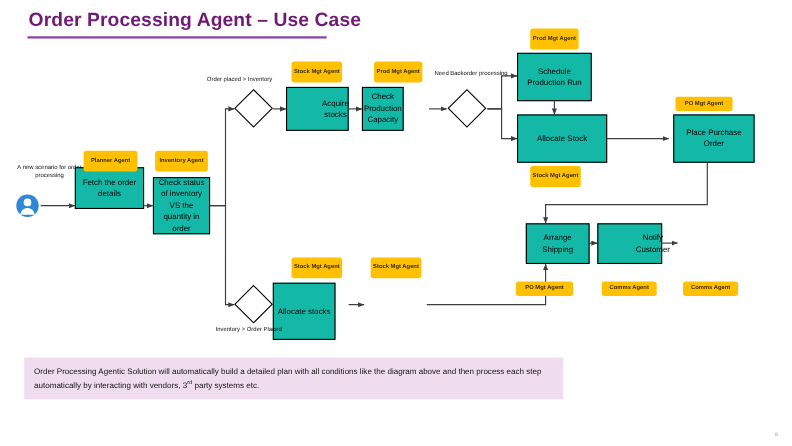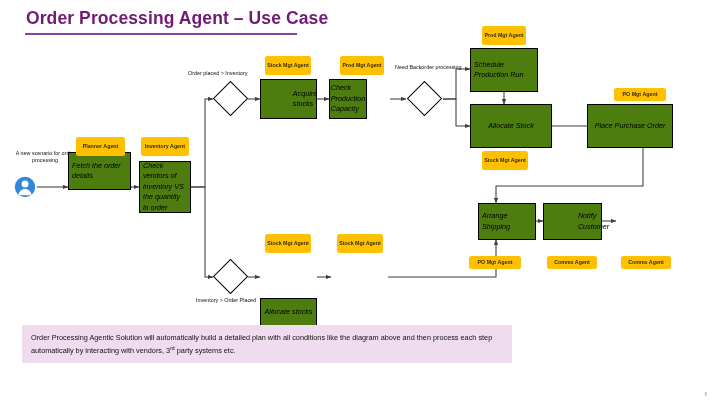--- a/index.html
+++ b/index.html
@@ -37,29 +37,29 @@
     position: absolute;
     left: 0; top: 0;
     width: 720px; height: 405px;
     pointer-events: none;
   }
 
   
   .node {
     position: absolute;
     border: 1.1px solid #000000;
-    background: #4d7c0f;
+    background: #14b8a6;
     display: flex;
     align-items: center;
     justify-content: center;
+    text-align: center;
     font-size: 7.2px;
     line-height: 1.45;
     color: #000000;
     padding: 2px 3px;
-    font-style: italic;
   }
 
   
   .diamond {
     position: absolute;
     border: 1.1px solid #000000;
     background: #ffffff;
     transform: rotate(45deg);
   }
 
@@ -171,38 +171,38 @@
 
   <svg id="avatar" viewBox="0 0 22 22">
     <circle cx="11" cy="11" r="10.2" fill="#2E87D8"></circle>
     <circle cx="11" cy="8" r="3.5" fill="#ffffff"></circle>
     <path d="M4.3,19.2 C5.2,14.8 8,13 11,13 C14,13 16.8,14.8 17.7,19.2 Z" fill="#ffffff"></path>
   </svg>
   <div class="edgelabel wrap" style="left:6px; top:150px; width:78px;">A new scenario for order processing</div>
 
   <div class="node" style="left:68px;  top:152px; width:63px; height:38px;">Fetch the order details</div>
 
-  <div class="node" style="left:139px; top:161px; width:52px; height:52px;">Check vendors of inventory VS the quantity in order</div>
+  <div class="node" style="left:139px; top:161px; width:52px; height:52px;">Check status of inventory VS the quantity in order</div>
 
   <div class="node" style="left:260px; top:79px;  width:57px; height:40px;padding-left:36px;">Acquire stocks</div>
 
   <div class="node" style="left:329px; top:79px;  width:38px; height:40px;">Check Production Capacity</div>
 
   <div class="node" style="left:470px; top:48px;  width:68px; height:44px;">Schedule Production Run</div>
 
   <div class="node" style="left:470px; top:104px; width:82px; height:44px;">Allocate Stock</div>
 
-  <div class="node" style="left:587px; top:104px; width:86px; height:44px;">Place Purchase Order</div>
+  <div class="node" style="left:612px; top:104px; width:74px; height:44px;">Place Purchase Order</div>
 
   <div class="node" style="left:478px; top:203px; width:58px; height:37px;">Arrange Shipping</div>
 
   <div class="node" style="left:543px; top:203px; width:59px; height:37px;padding-left:45px;">Notify Customer</div>
 
 
-  <div class="node" style="left:260px; top:257px; width:57px; height:28px;margin-top:41px;">Allocate stocks</div>
+  <div class="node" style="left:248px; top:257px; width:57px; height:52px;">Allocate stocks</div>
 
 
   <div class="diamond" style="left:218px; top:86px; width:25px; height:25px;"></div>
   <div class="diamond" style="left:412px; top:86px; width:25px; height:25px;"></div>
   <div class="diamond" style="left:218px; top:264px; width:25px; height:25px;"></div>
 
   <div class="edgelabel" style="left:188px; top:70px;">Order placed &gt; Inventory</div>
   <div class="edgelabel" style="left:395px; top:64px;">Need Backorder processing</div>
   <div class="edgelabel" style="left:196px; top:297px;">Inventory &gt; Order Placed</div>
 

